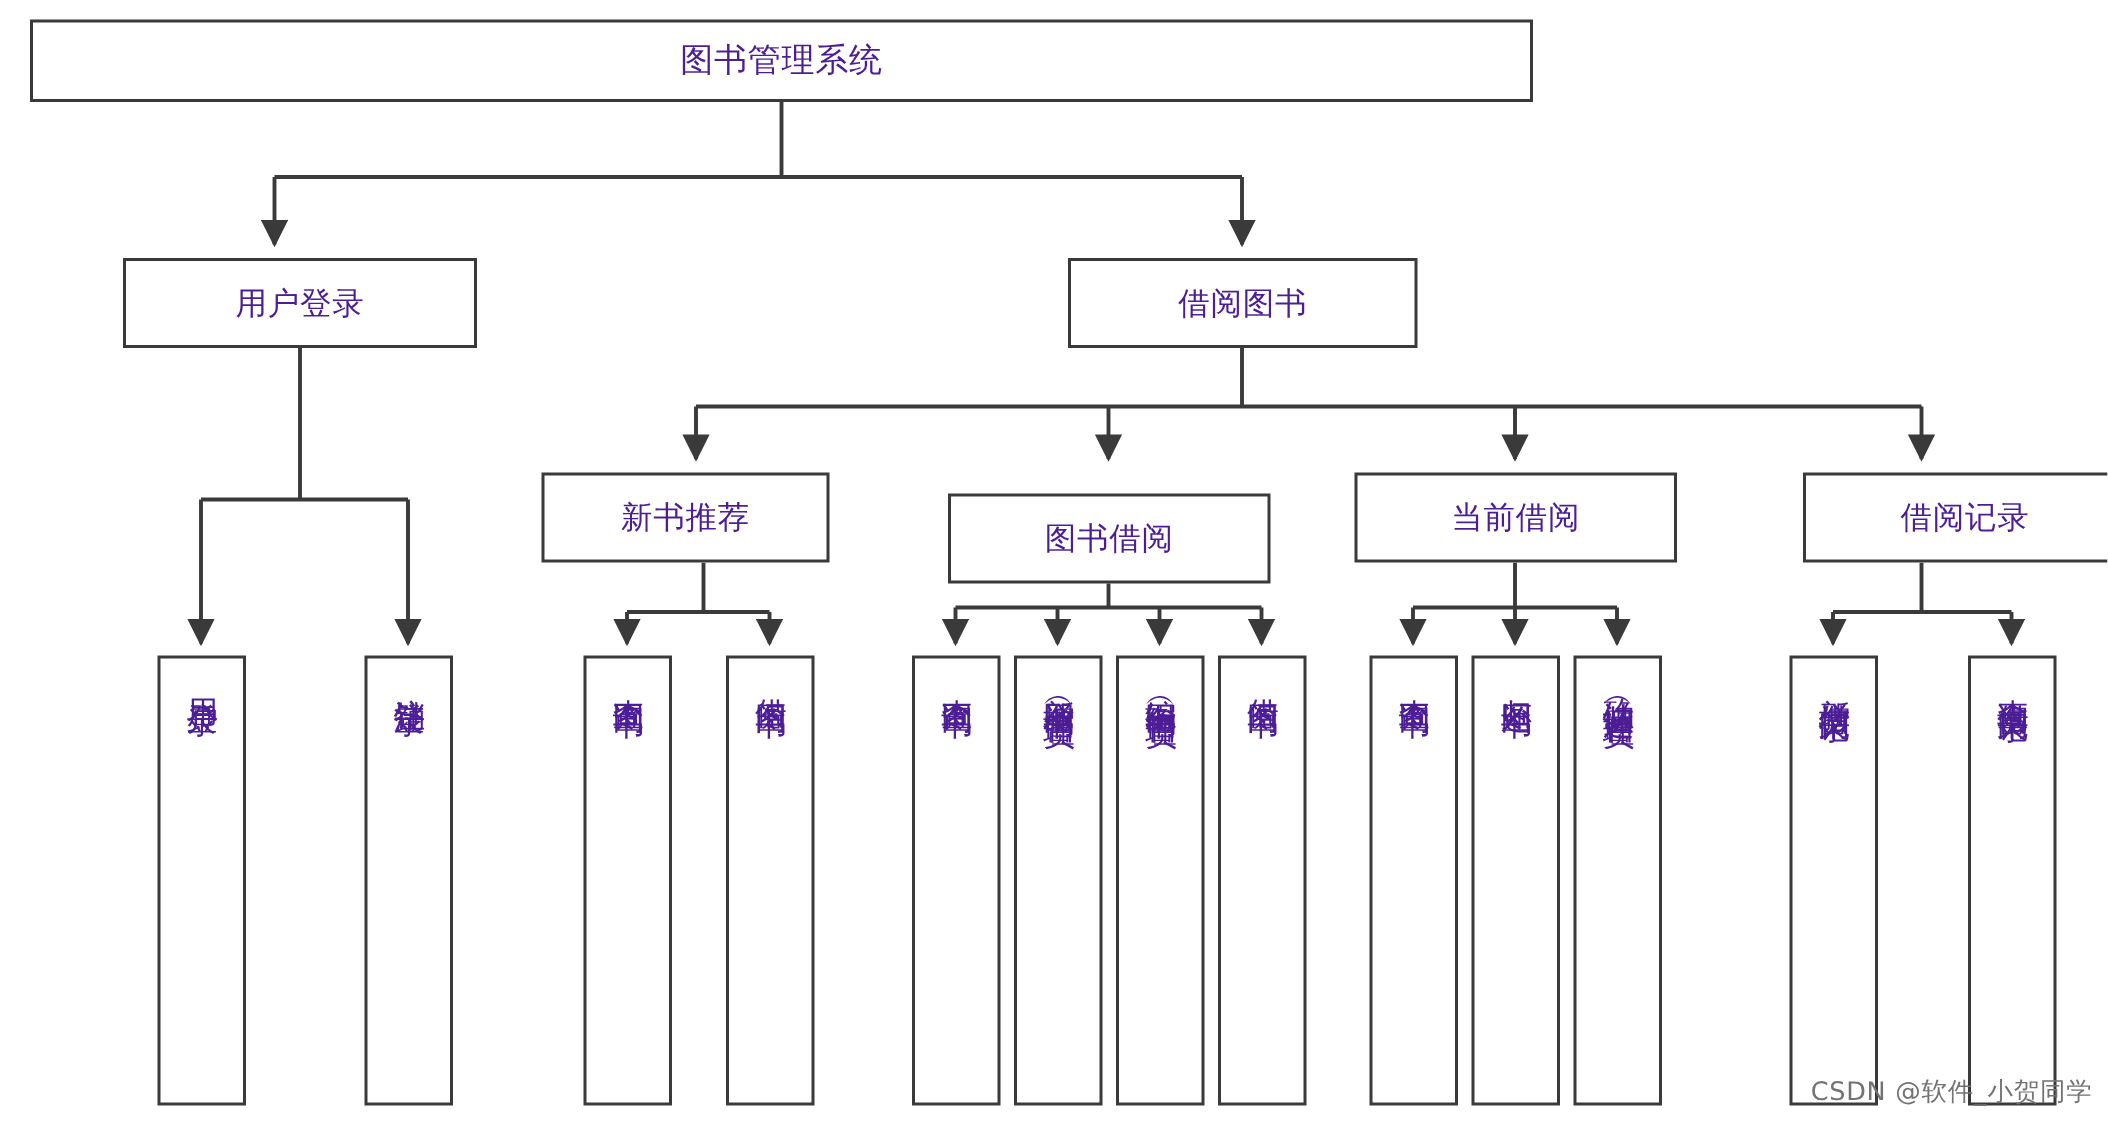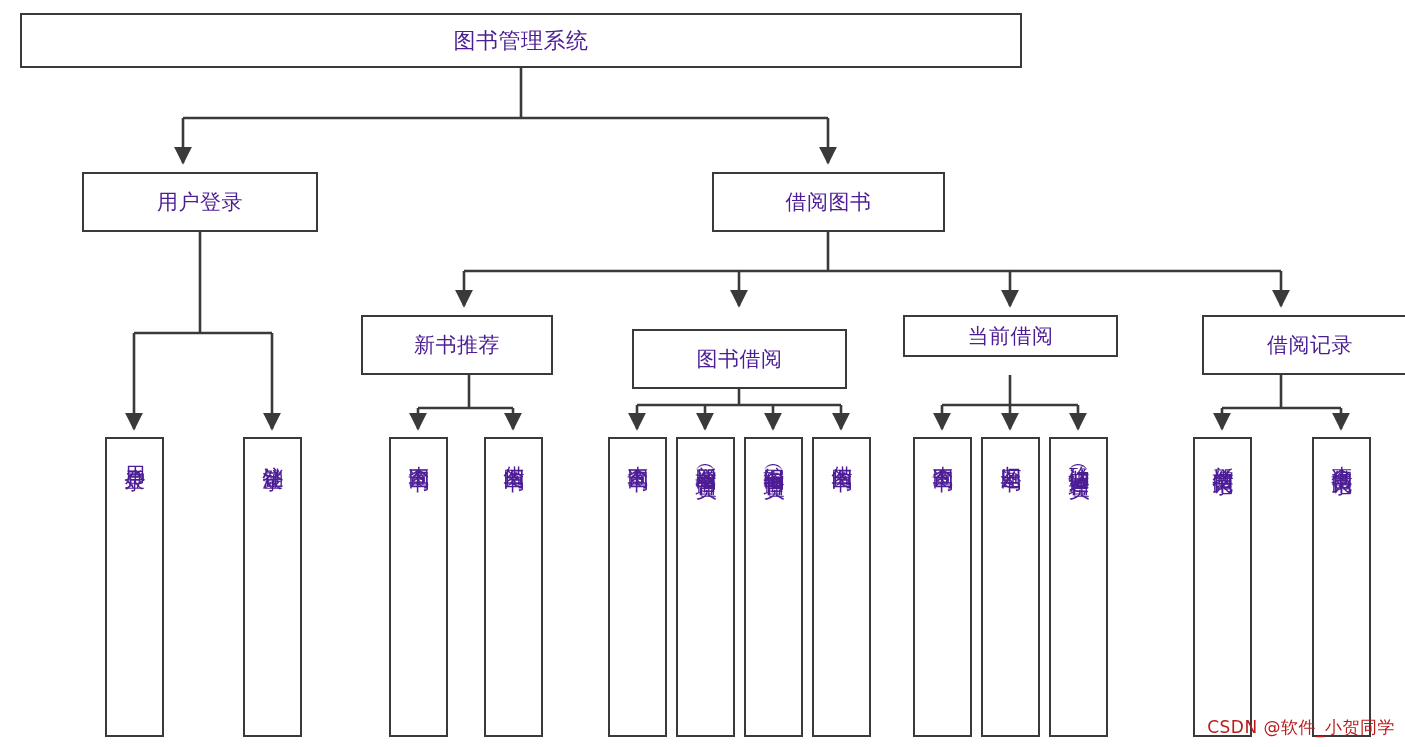--- a/index.html
+++ b/index.html
@@ -53,21 +53,21 @@
     font-size: 21px;
     letter-spacing: 2px;
     line-height: 1;
     white-space: nowrap;
   }
   .watermark {
     position: absolute;
     right: 10px;
     bottom: 8px;
     font-size: 17px;
-    color: #b91c1c;
+    color: #737373;
     letter-spacing: 0.5px;
     white-space: nowrap;
     user-select: none;
   }
 </style>
 </head>
 <body>
 
 <div id="canvas">
 
@@ -131,21 +131,21 @@
   <div class="node" style="left:712px; top:172px; width:233px; height:60px;">
     <span class="label">借阅图书</span>
   </div>
 
   <div class="node" style="left:361px; top:315px; width:192px; height:60px;">
     <span class="label">新书推荐</span>
   </div>
   <div class="node" style="left:632px; top:329px; width:215px; height:60px;">
     <span class="label">图书借阅</span>
   </div>
-  <div class="node" style="left:903px; top:315px; width:215px; height:42px;">
+  <div class="node" style="left:903px; top:315px; width:215px; height:60px;">
     <span class="label">当前借阅</span>
   </div>
   <div class="node" style="left:1172px; top:315px; width:216px; height:60px;margin-left:30px;">
     <span class="label">借阅记录</span>
   </div>
 
   <div class="node vertical" style="left:105px; top:437px; width:59px; height:300px;">
     <span class="label">用户登录</span>
   </div>
   <div class="node vertical" style="left:243px; top:437px; width:59px; height:300px;">

